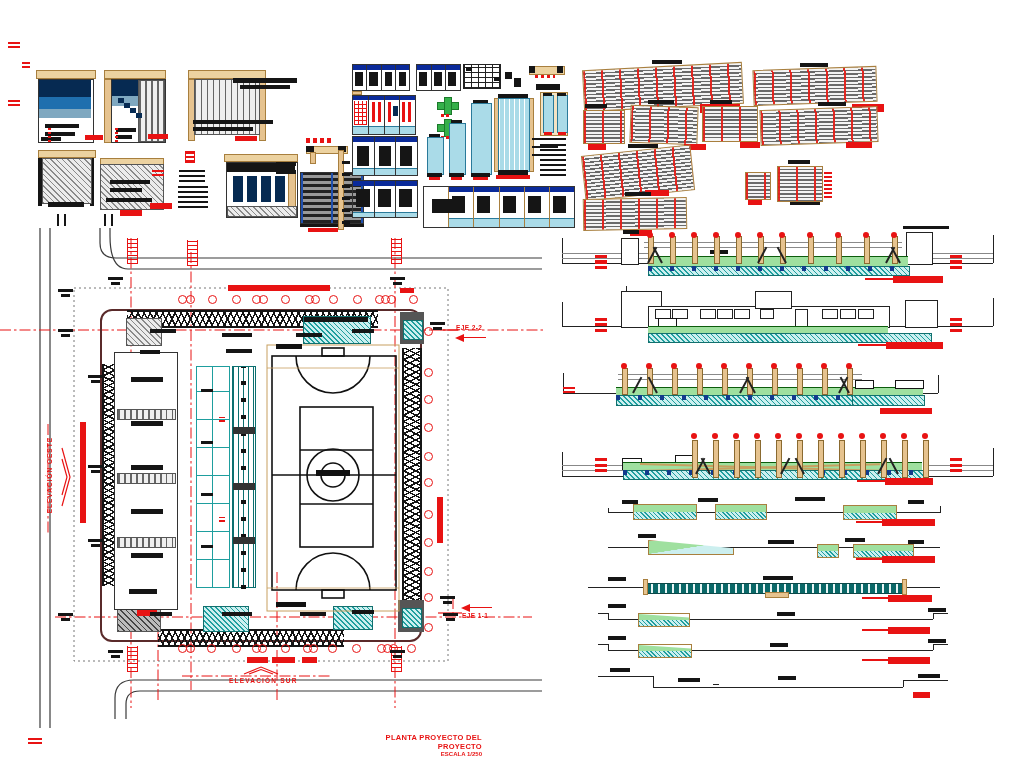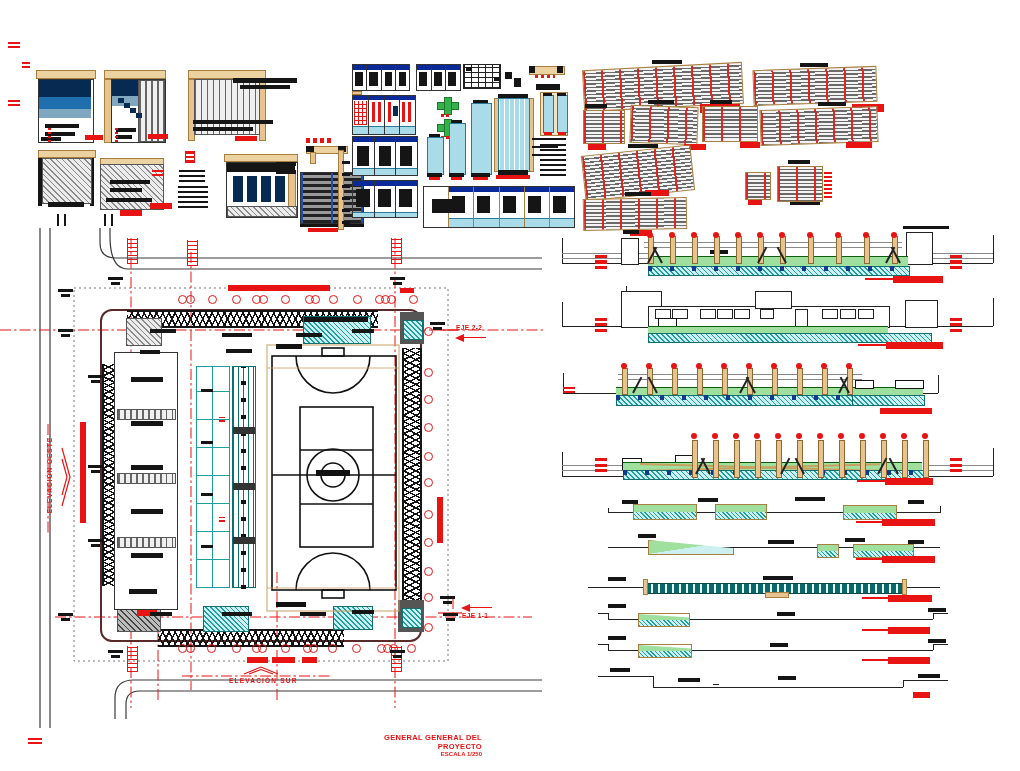--- a/index.html
+++ b/index.html
@@ -876,17 +876,17 @@
     <span class="gl" style="left:343px;top:12px;width:45px;"></span>
     <span class="gl" style="left:153px;top:16px;width:6px;"></span>
     <span class="tag" style="left:50px;top:0;width:20px;"></span>
     <span class="tag" style="left:118px;top:10px;width:22px;"></span>
     <span class="tag" style="left:218px;top:8px;width:18px;"></span>
     <span class="tag" style="left:358px;top:6px;width:22px;"></span>
     <span class="rlab" style="left:353px;top:24px;width:17px;height:6px;"></span>
   </div>
 
   <div class="titleblock" style="left:352px;top:733px;width:130px;text-align:right;">
-    <div style="font-size:7.5px;letter-spacing:.3px;">GENERAL GENERAL DEL PROYECTO</div>
+    <div style="font-size:7.5px;letter-spacing:.3px;">PLANTA PROYECTO DEL PROYECTO</div>
     <div style="font-size:6px;">ESCALA 1/250</div>
   </div>
 
 </div>
 
 </body></html>

